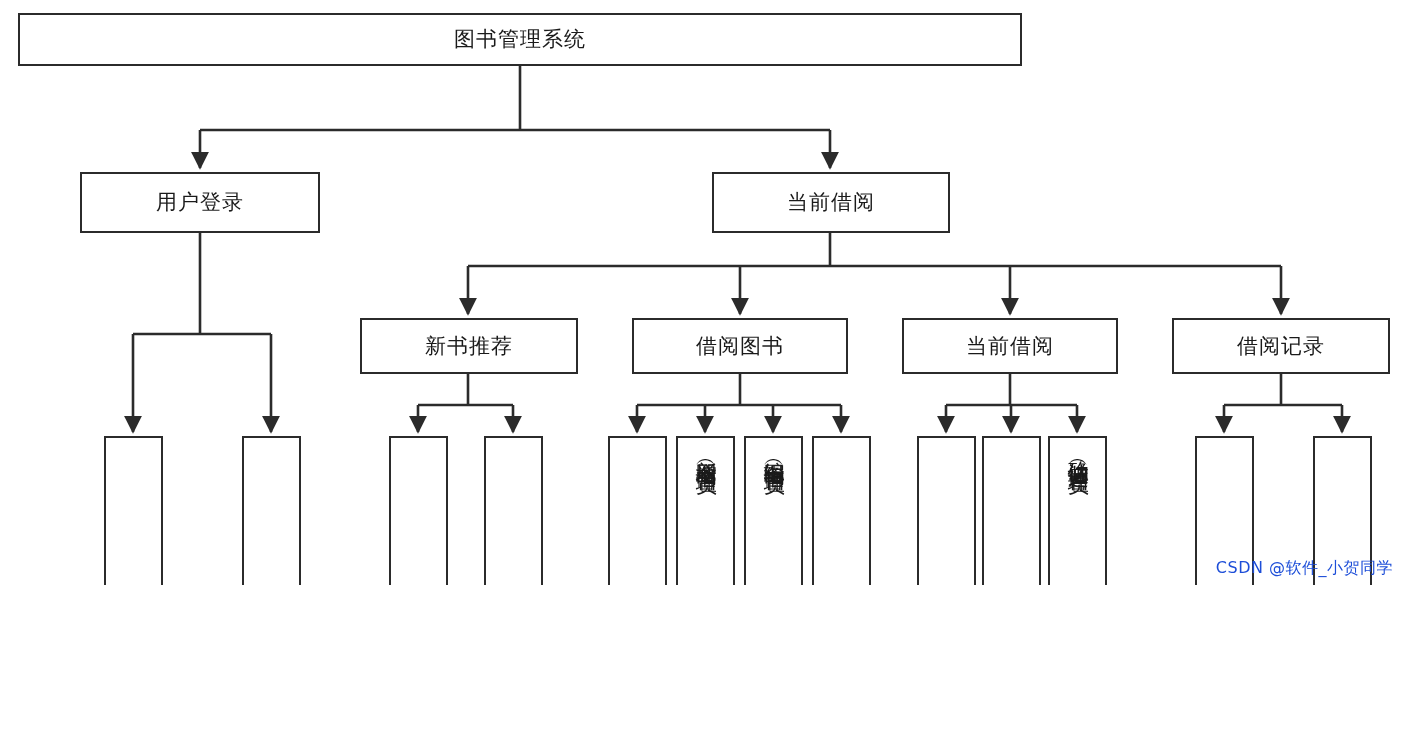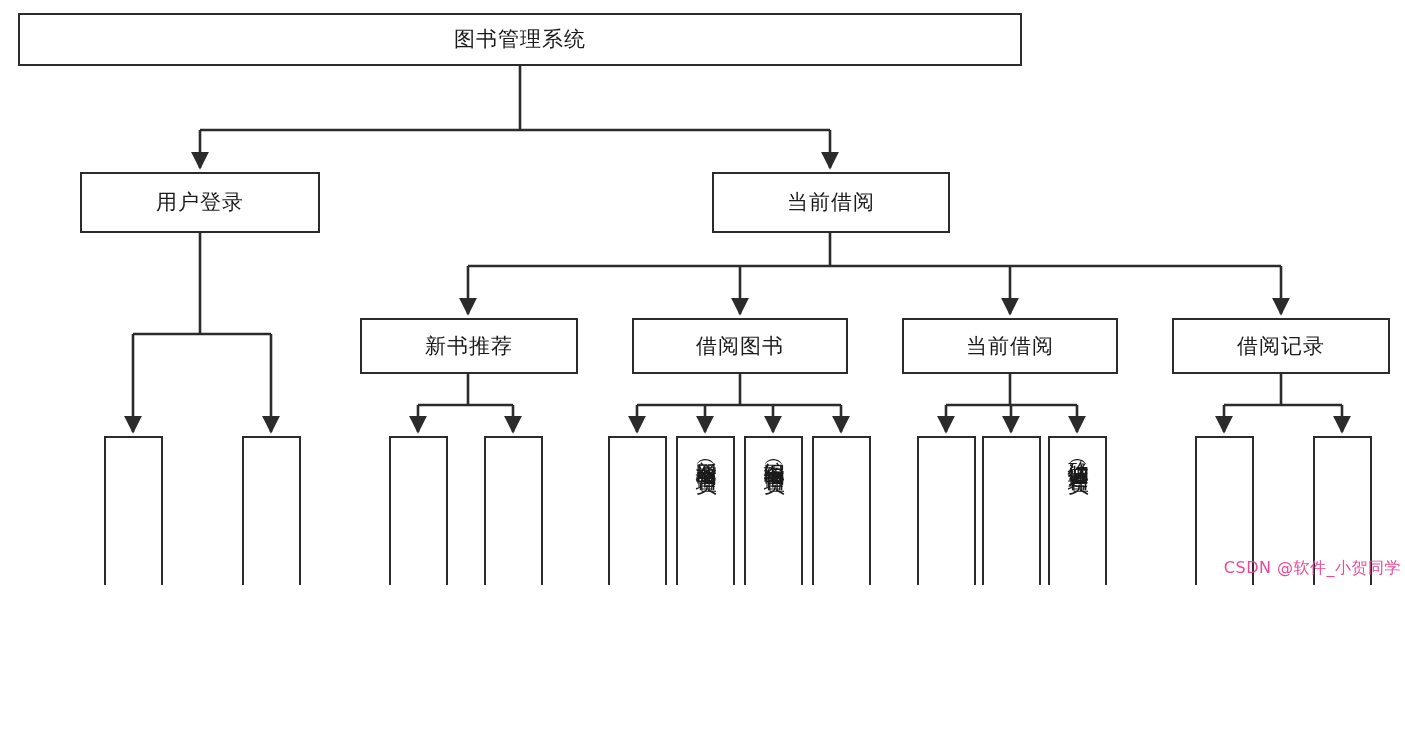--- a/index.html
+++ b/index.html
@@ -55,24 +55,24 @@
     line-height: 1.22;
     letter-spacing: 2px;
     white-space: nowrap;
     transform: translateY(0);
   }
   .node-v.center .label {
     align-self: center;
   }
   #watermark {
     position: absolute;
-    right: 4px;
+    right: 12px;
     bottom: 6px;
     font-size: 16px;
-    color: #ec4899;
+    color: #1d4ed8;
     letter-spacing: 0.5px;
     white-space: nowrap;
     z-index: 3;
     user-select: none;
   }
 </style>
 </head>
 <body>
 
 <div id="canvas">

